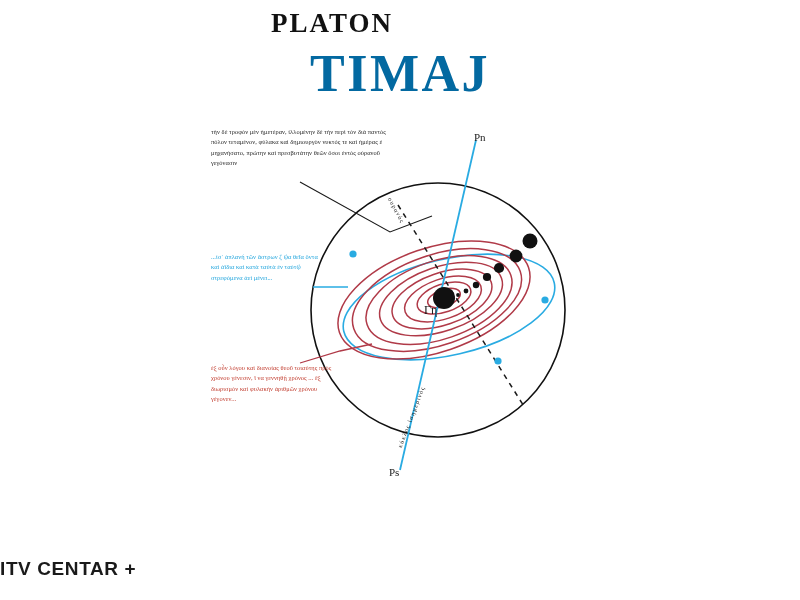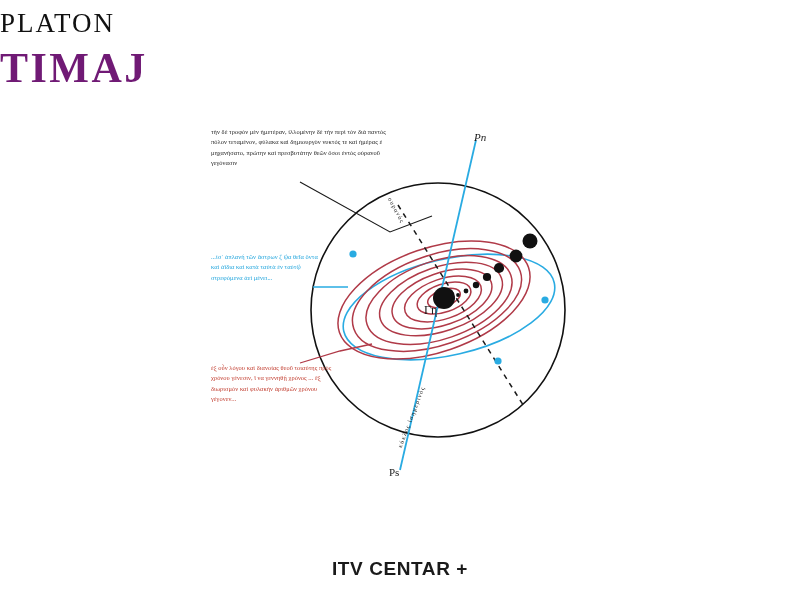--- a/index.html
+++ b/index.html
@@ -22,44 +22,44 @@
     inset: 0;
     background: #ffffff;
   }
 
   
   .author {
     position: absolute;
     top: 8px;
     left: 0;
     width: 664px;
-    text-align: left;
-    font-family: "Liberation Serif", serif;
-    font-weight: 400;
+    text-align: center;
+    font-family: "Liberation Serif", serif;
+    font-weight: 700;
     font-size: 27px;
     letter-spacing: 2.0px;
     color: #111111;
   }
   .title {
     position: absolute;
     top: 44px;
     left: 0;
     width: 800px;
+    text-align: center;
     font-family: "Liberation Serif", serif;
     font-weight: 700;
-    font-size: 42px;
+    font-size: 52px;
     letter-spacing: 2.5px;
-    color: #701a75;
+    color: #0369a1;
   }
   .publisher {
     position: absolute;
     top: 558px;
     left: 0;
     width: 800px;
-    text-align: center;
     font-family: "Liberation Sans", sans-serif;
     font-weight: 700;
     font-size: 19px;
     letter-spacing: 0.6px;
     color: #1a1a1a;
   }
 
   
   .note {
     position: absolute;
@@ -91,21 +91,21 @@
   }
 
   
   .pole {
     position: absolute;
     font-family: "Liberation Serif", serif;
     font-size: 11px;
     font-weight: 400;
     color: #1a1a1a;
   }
-  .pole-n { left: 474px; top: 131px; font-style: italic; }
+  .pole-n { left: 474px; top: 131px; }
   .pole-s { left: 389px; top: 466px; }
 
   .earth-label {
     position: absolute;
     left: 424px;
     top: 303px;
     font-family: "Liberation Serif", serif;
     font-size: 12px;
     color: #111111;
   }

